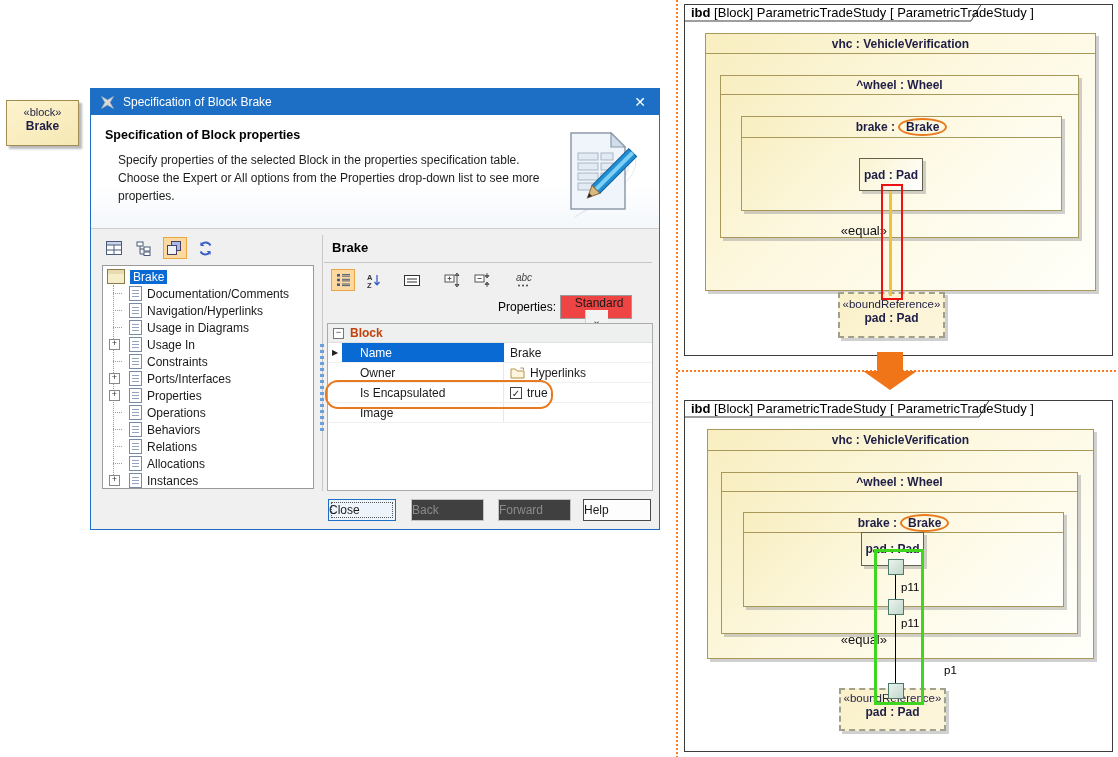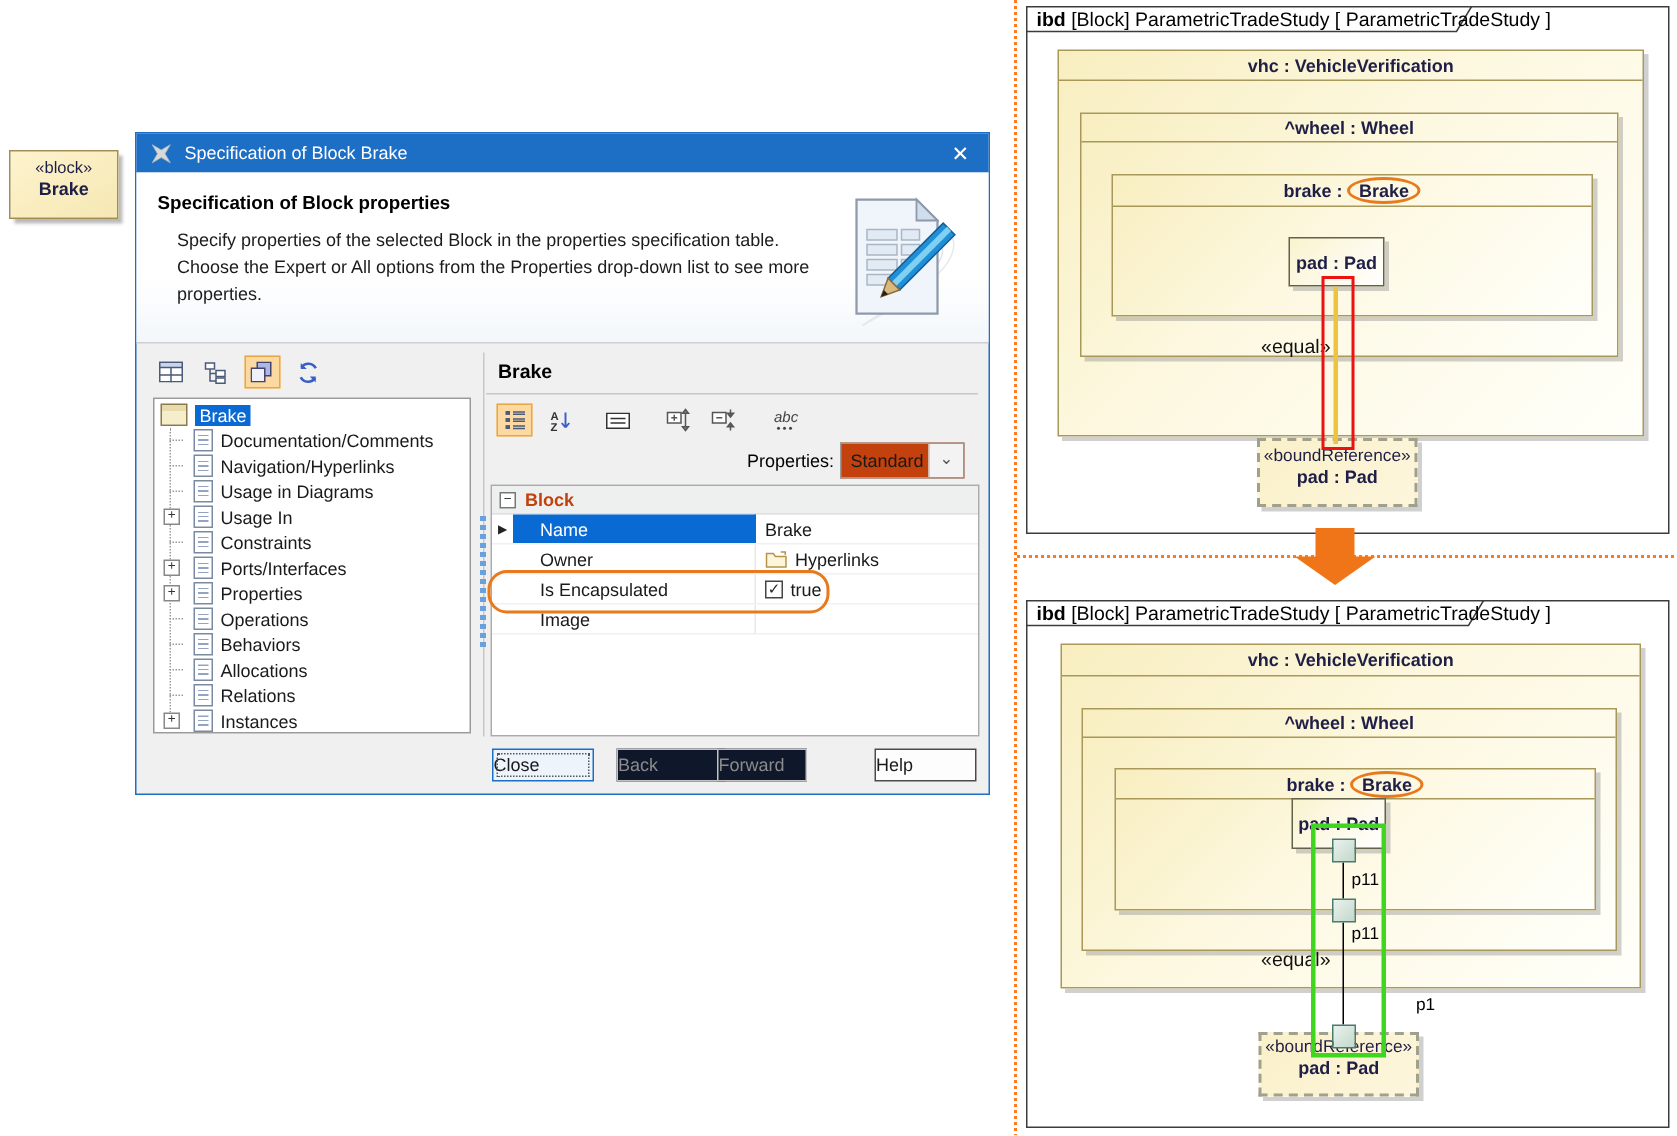--- a/index.html
+++ b/index.html
@@ -41,43 +41,43 @@
   .sel{background:#0a6ad4;color:#fff;padding:0 3px;}
 
   
   .splitter{left:229px;top:255px;width:4px;height:90px;background:repeating-linear-gradient(to bottom,#6aa0dc 0 3px,transparent 3px 6px);}
   .vdiv{left:231px;top:146px;width:1px;height:256px;background:#c8c8c8;}
 
   
   .ptitle{left:241px;top:151px;font-weight:bold;font-size:13px;color:#000;}
   .psep{left:233px;top:173px;width:328px;height:1px;background:#c8c8c8;}
   .proplabel{left:380px;top:211px;width:85px;text-align:right;color:#000;}
-  .propdd{left:469px;top:206px;width:83px;height:24px;background:#c2410c;border:1px solid #9a9a9a;box-sizing:border-box;display:flex;align-items:center;}
+  .propdd{left:469px;top:206px;width:72px;height:24px;background:#ef4444;border:1px solid #9a9a9a;box-sizing:border-box;display:flex;align-items:center;flex-direction:column;}
   .propdd .val{padding-left:6px;flex:1;}
   .propdd .chev{width:22px;height:22px;background:#f3f3f3;border-left:1px solid #d0d0d0;text-align:center;line-height:20px;color:#555;font-size:11px;}
 
   
   .ptable{left:236px;top:234px;width:326px;height:168px;background:#fff;border:1px solid #ababab;box-sizing:border-box;}
   .grow{height:18px;background:#eef0f0;border-bottom:1px solid #e0e0e0;display:flex;align-items:center;padding-left:5px;}
   .grow .gbox{width:9px;height:9px;border:1px solid #777;background:#fff;font-size:9px;line-height:7px;text-align:center;color:#333;margin-right:6px;}
   .grow .glabel{font-weight:bold;color:#c2410c;}
   .prow{height:19px;display:flex;align-items:stretch;border-bottom:1px solid #f0f0f0;position:relative;}
   .gutter{width:14px;display:flex;align-items:center;justify-content:center;font-size:8px;color:#222;}
   .lcell{width:143px;display:flex;align-items:center;padding-left:18px;border-right:1px solid #e8e8e8;}
   .vcell{flex:1;display:flex;align-items:center;padding-left:6px;}
   .prow.selrow .lcell{background:#0a6ad4;color:#fff;border-right-color:#0a6ad4;}
   .cbox{width:12px;height:12px;border:1.5px solid #444;background:#fff;font-size:10px;line-height:11px;text-align:center;color:#222;margin-right:5px;box-sizing:border-box;}
   .ellipse{position:absolute;left:-3px;top:-3px;width:224px;height:25px;border:2.5px solid #e8791d;border-radius:13px;pointer-events:none;z-index:3;}
 
   
   .btn{position:absolute;top:410px;height:22px;text-align:left;line-height:20px;box-sizing:border-box;font-size:12px;}
   .btn.close{left:237px;width:68px;background:#eef4fc;border:1px solid #1d6fc5;outline:1px dotted #555;outline-offset:-4px;}
-  .btn.dis{background:#0f172a;border:1px solid #c2c2c2;color:#8b8b8b;}
+  .btn.dis{background:#404040;border:1px solid #c2c2c2;color:#8b8b8b;}
   .btn.back{left:320px;width:73px;}
-  .btn.fwd{left:387px;width:60px;}
+  .btn.fwd{left:407px;width:73px;}
   .btn.help{left:492px;width:68px;background:#fdfdfd;border:1px solid #4a4a4a;}
 
   
   .vdotted{left:676px;top:0;width:2px;height:757px;background:repeating-linear-gradient(to bottom,#ff7a1e 0 2px,transparent 2px 4px);}
   .hdotted{left:678px;top:370px;width:440px;height:2px;background:repeating-linear-gradient(to right,#ff7a1e 0 2px,transparent 2px 4px);}
   .frame{border:1px solid #3c3c3c;background:#fff;box-sizing:border-box;}
   .frame-top{left:684px;top:4px;width:429px;height:352px;}
   .frame-bot{left:684px;top:400px;width:429px;height:352px;}
   .tabwrap{position:absolute;left:-1px;top:-1px;}
   .tabtext{position:absolute;left:7px;top:1px;font-size:13px;color:#000;white-space:nowrap;}
@@ -224,26 +224,26 @@
           <span>Operations</span>
         </div>
       <div class="trow child">
           <span class="stub"></span>
           <span class="docicon"></span>
           <span>Behaviors</span>
         </div>
       <div class="trow child">
           <span class="stub"></span>
           <span class="docicon"></span>
+          <span>Relations</span>
+        </div>
+      <div class="trow child">
+          <span class="stub"></span>
+          <span class="docicon"></span>
           <span>Allocations</span>
-        </div>
-      <div class="trow child">
-          <span class="stub"></span>
-          <span class="docicon"></span>
-          <span>Relations</span>
         </div>
       <div class="trow child">
           <span class="expander">+</span>
           <span class="docicon"></span>
           <span>Instances</span>
         </div>
     </div>
 
     <div class="abs vdiv"></div>
     <div class="abs splitter"></div>

